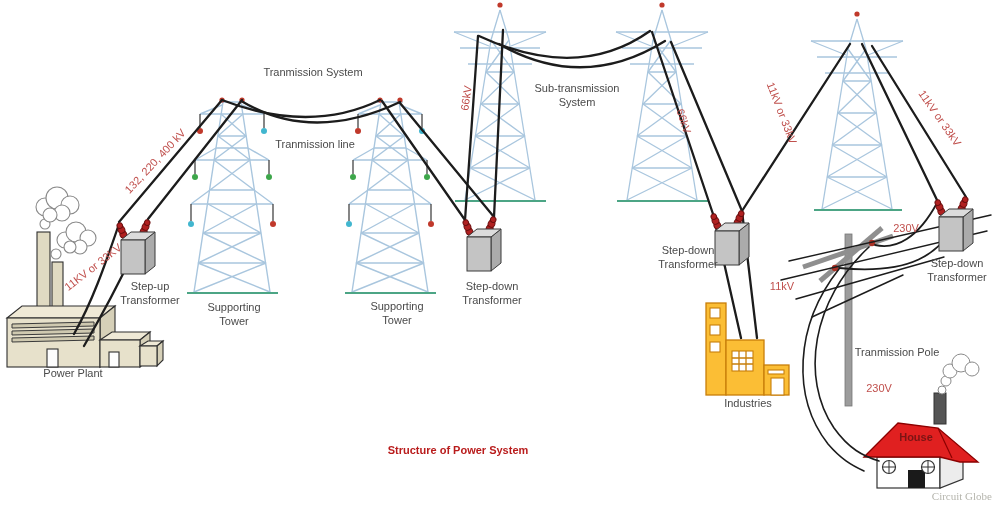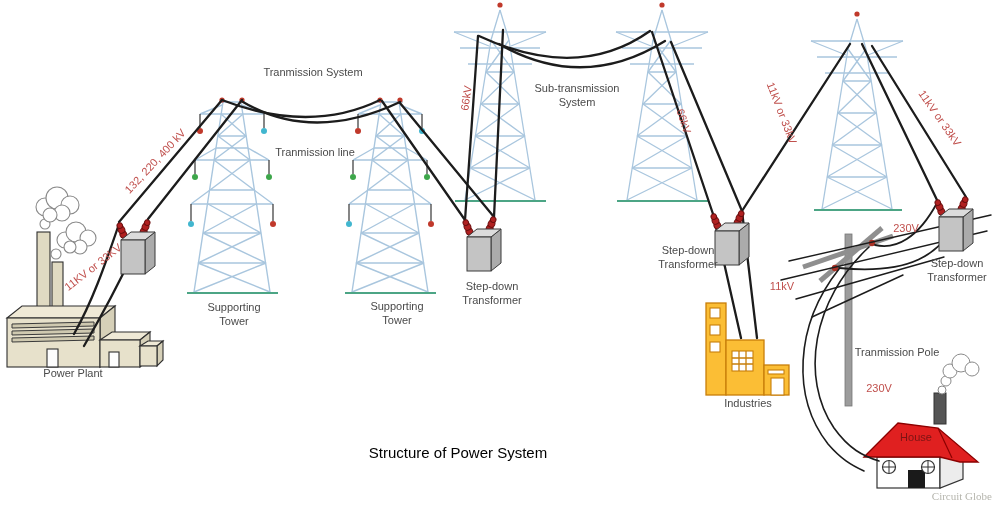--- a/index.html
+++ b/index.html
@@ -1,22 +1,22 @@
 <!DOCTYPE html>
 <html><head>
 <meta charset="utf-8">
 <style>
   html,body{margin:0;padding:0;background:#fff;}
   .scene{position:relative;width:1000px;height:509px;background:#ffffff;overflow:hidden;
          font-family:"Liberation Sans",sans-serif;}
   .scene svg{position:absolute;left:0;top:0;}
   .lbl{position:absolute;color:#4a4a4a;font-size:11px;line-height:1.25;text-align:center;z-index:5;}
   .vlbl{position:absolute;color:#c0504d;font-size:11px;white-space:nowrap;z-index:5;}
-  .title{position:absolute;color:#000000;font-weight:normal;font-size:15px;text-align:center;z-index:5;}
-  .house-lbl{position:absolute;color:#7b1414;font-weight:normal;font-size:11px;text-align:center;z-index:6;}
+  .title{position:absolute;color:#b91c1c;font-weight:bold;font-size:11px;text-align:center;z-index:5;}
+  .house-lbl{position:absolute;color:#7b1414;font-weight:bold;font-size:11px;text-align:center;z-index:6;}
   .wm{position:absolute;color:#b5b5ad;font-size:11px;text-align:right;z-index:5;font-family:Liberation Serif, serif;}
 </style>
 </head>
 <body>
 
 <div class="scene">
 
 <svg width="1000" height="509" viewBox="0 0 1000 509">
   <defs>
     <g id="bushing" fill="#b02020" stroke="#6d0f0f" stroke-width="1">
@@ -199,24 +199,25 @@
     <path d="M839 269 C794 326 792 398 828 444 C841 459 851 465 864 471" stroke-width="1.6"></path>
   </g>
 
   <use href="#transformer" x="121" y="240"></use>
   <use href="#transformer" x="467" y="237"></use>
   <use href="#transformer" x="715" y="231"></use>
   <use href="#transformer" x="939" y="217"></use>
 </svg>
 
 <div class="lbl" style="left:233px;top:66px;width:160px;">Tranmission System</div>
-<div class="lbl" style="left:255px;top:138px;width:120px;margin-top:8px;">Tranmission line</div>
+<div class="lbl" style="left:255px;top:138px;width:120px;">Tranmission line</div>
 <div class="lbl" style="left:517px;top:82px;width:120px;">Sub-transmission System</div>
 
 <div class="lbl" style="left:43px;top:367px;width:60px;">Power Plant</div>
+<div class="lbl" style="left:110px;top:280px;width:80px;">Step-up Transformer</div>
 <div class="lbl" style="left:194px;top:301px;width:80px;">Supporting Tower</div>
 <div class="lbl" style="left:357px;top:300px;width:80px;">Supporting Tower</div>
 <div class="lbl" style="left:447px;top:280px;width:90px;">Step-down Transformer</div>
 <div class="lbl" style="left:643px;top:244px;width:90px;">Step-down Transformer</div>
 <div class="lbl" style="left:912px;top:257px;width:90px;">Step-down Transformer</div>
 <div class="lbl" style="left:703px;top:397px;width:90px;">Industries</div>
 <div class="lbl" style="left:842px;top:346px;width:110px;">Tranmission Pole</div>
 <div class="house-lbl" style="left:886px;top:431px;width:60px;">House</div>
 
 <div class="vlbl" style="left:93px;top:267px;transform:translate(-50%,-50%) rotate(-38deg);">11KV or 33KV</div>

